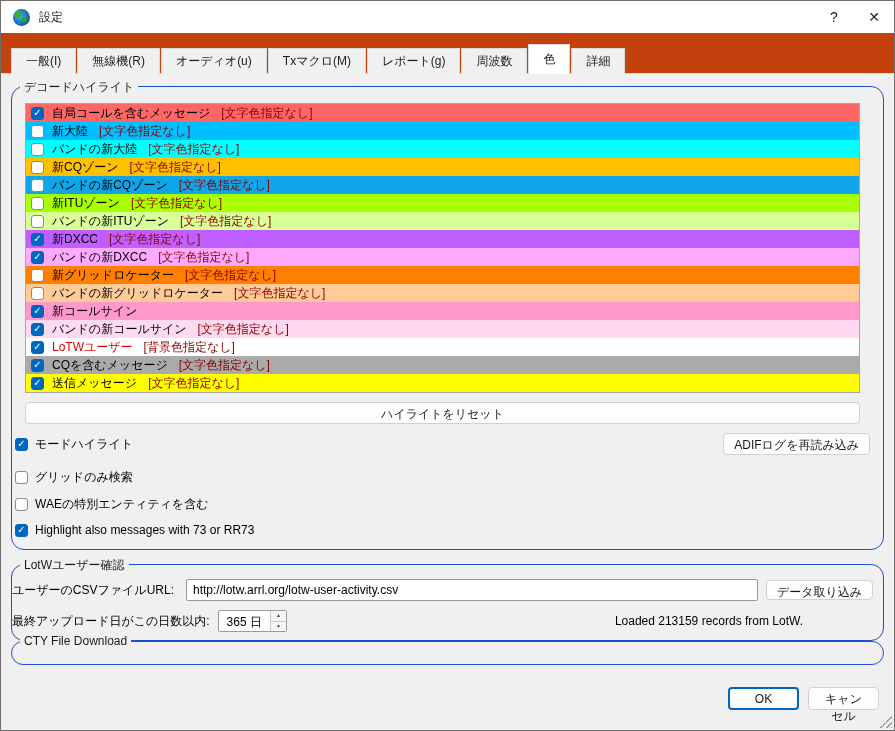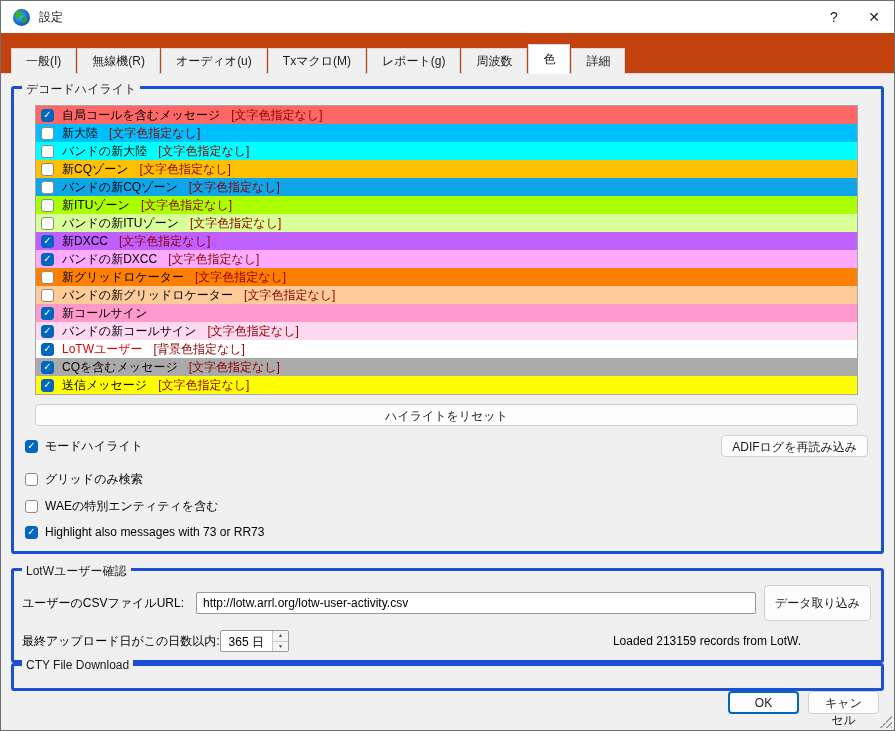--- a/index.html
+++ b/index.html
@@ -26,21 +26,21 @@
   .tabstrip { background:#c2410c; padding:10px 10px 0 10px; display:flex; align-items:flex-end;
     border-bottom:1px solid #d9d9d9; flex:0 0 auto; }
   .tab {
     font-size:12px; color:#1a1a1a; background:#f0f0f0; border:1px solid #d9d9d9;
     border-bottom:none; padding:4px 14px 4px 14px; margin-right:1px; position:relative; top:1px;
   }
   .tab.active { background:#ffffff; padding-top:6px; padding-bottom:6px; z-index:2;
     border-color:#d9d9d9; }
   
   .content { flex:1; display:flex; flex-direction:column; padding:12px 10px 10px 10px; background:#f0f0f0; }
-  .groupbox { border:3px solid #1d4ed8; border-radius:3px; position:relative; padding:16px 10px 8px 8px; }
+  .groupbox { border:1px solid #1d4ed8; border-radius:13px; position:relative; padding:16px 10px 8px 0; }
   .group-title { position:absolute; top:-8px; left:8px; background:#f0f0f0; padding:0 4px; font-size:12px; color:#1a1a1a; }
   
   .hl-list { border:1px solid #a7a7a7; background:#ffffff; margin:0 13px; }
   .hl-row { height:18px; display:flex; align-items:center; padding-left:5px; cursor:default; }
   .hl-label { font-size:12px; color:#000; margin-left:8px; white-space:nowrap; }
   .hl-suffix { font-size:12px; color:#8b0000; margin-left:11px; white-space:nowrap; }
   .hl-suffix:empty { display:none; }
   
   .cb { width:13px; height:13px; border:1px solid #8a8a8a; border-radius:3px; background:#ffffff;
         display:inline-flex; align-items:center; justify-content:center; flex:0 0 auto; }
@@ -54,21 +54,21 @@
   .check-line { display:flex; align-items:center; margin:10px 0 0 3px; font-size:12px; color:#000; }
   .check-line .cb { margin-right:7px; }
   .mode-row { display:flex; align-items:center; margin-top:9px; }
   .mode-row .spacer { flex:1; }
   
   .form-row { display:flex; align-items:center; margin-top:6px; }
   .form-label { font-size:12px; color:#000; white-space:nowrap; }
   .text-input { flex:1; height:22px; border:1px solid #9a9a9a; border-radius:2px; background:#fff;
      font-size:12px; padding:0 6px; margin:0 8px 0 12px; font-family:"Liberation Sans","DejaVu Sans",sans-serif; color:#000;}
   .spinbox { display:flex; align-items:stretch; border:1px solid #9a9a9a; background:#fff;
-     height:22px; margin-left:0; border-radius:2px; }
+     height:22px; margin-left:8px; border-radius:2px; }
   .spin-value { font-size:12px; color:#000; padding:3px 8px 0 8px; min-width:44px; }
   .spin-btns { display:flex; flex-direction:column; border-left:1px solid #c9c9c9; width:16px; }
   .spin-btns .sb { flex:1; font-size:5px; line-height:1; display:flex; align-items:center; justify-content:center;
      color:#444; background:#f5f5f5; border:none; padding:0; }
   .spin-btns .sb:first-child { border-bottom:1px solid #c9c9c9; }
   .lotw-status { font-size:12px; color:#000; margin-left:auto; margin-right:70px; }
   
   .cty-row { display:flex; align-items:center; margin-top:4px; }
   .cty-btn { width:407px; height:24px; margin-left:auto; margin-right:3px; }
   
@@ -236,21 +236,21 @@
           </span>
         <span>Highlight also messages with 73 or RR73</span>
       </div>
     </div>
 
     <div class="groupbox" style="margin-top:14px; padding-top:12px;">
       <span class="group-title">LotWユーザー確認</span>
       <div class="form-row" style="margin-top:2px;">
         <span class="form-label">ユーザーのCSVファイルURL:</span>
         <input class="text-input" type="text" value="http://lotw.arrl.org/lotw-user-activity.csv" style="">
-        <button class="btn" style="height:36px;">データ取り込み</button>
+        <button class="btn" style="height:20px;">データ取り込み</button>
       </div>
       <div class="form-row" style="margin-top:9px;">
         <span class="form-label">最終アップロード日がこの日数以内:</span>
         <span class="spinbox">
           <span class="spin-value">365 日</span>
           <span class="spin-btns">
             <button class="sb">▲</button>
             <button class="sb">▼</button>
           </span>
         </span>

